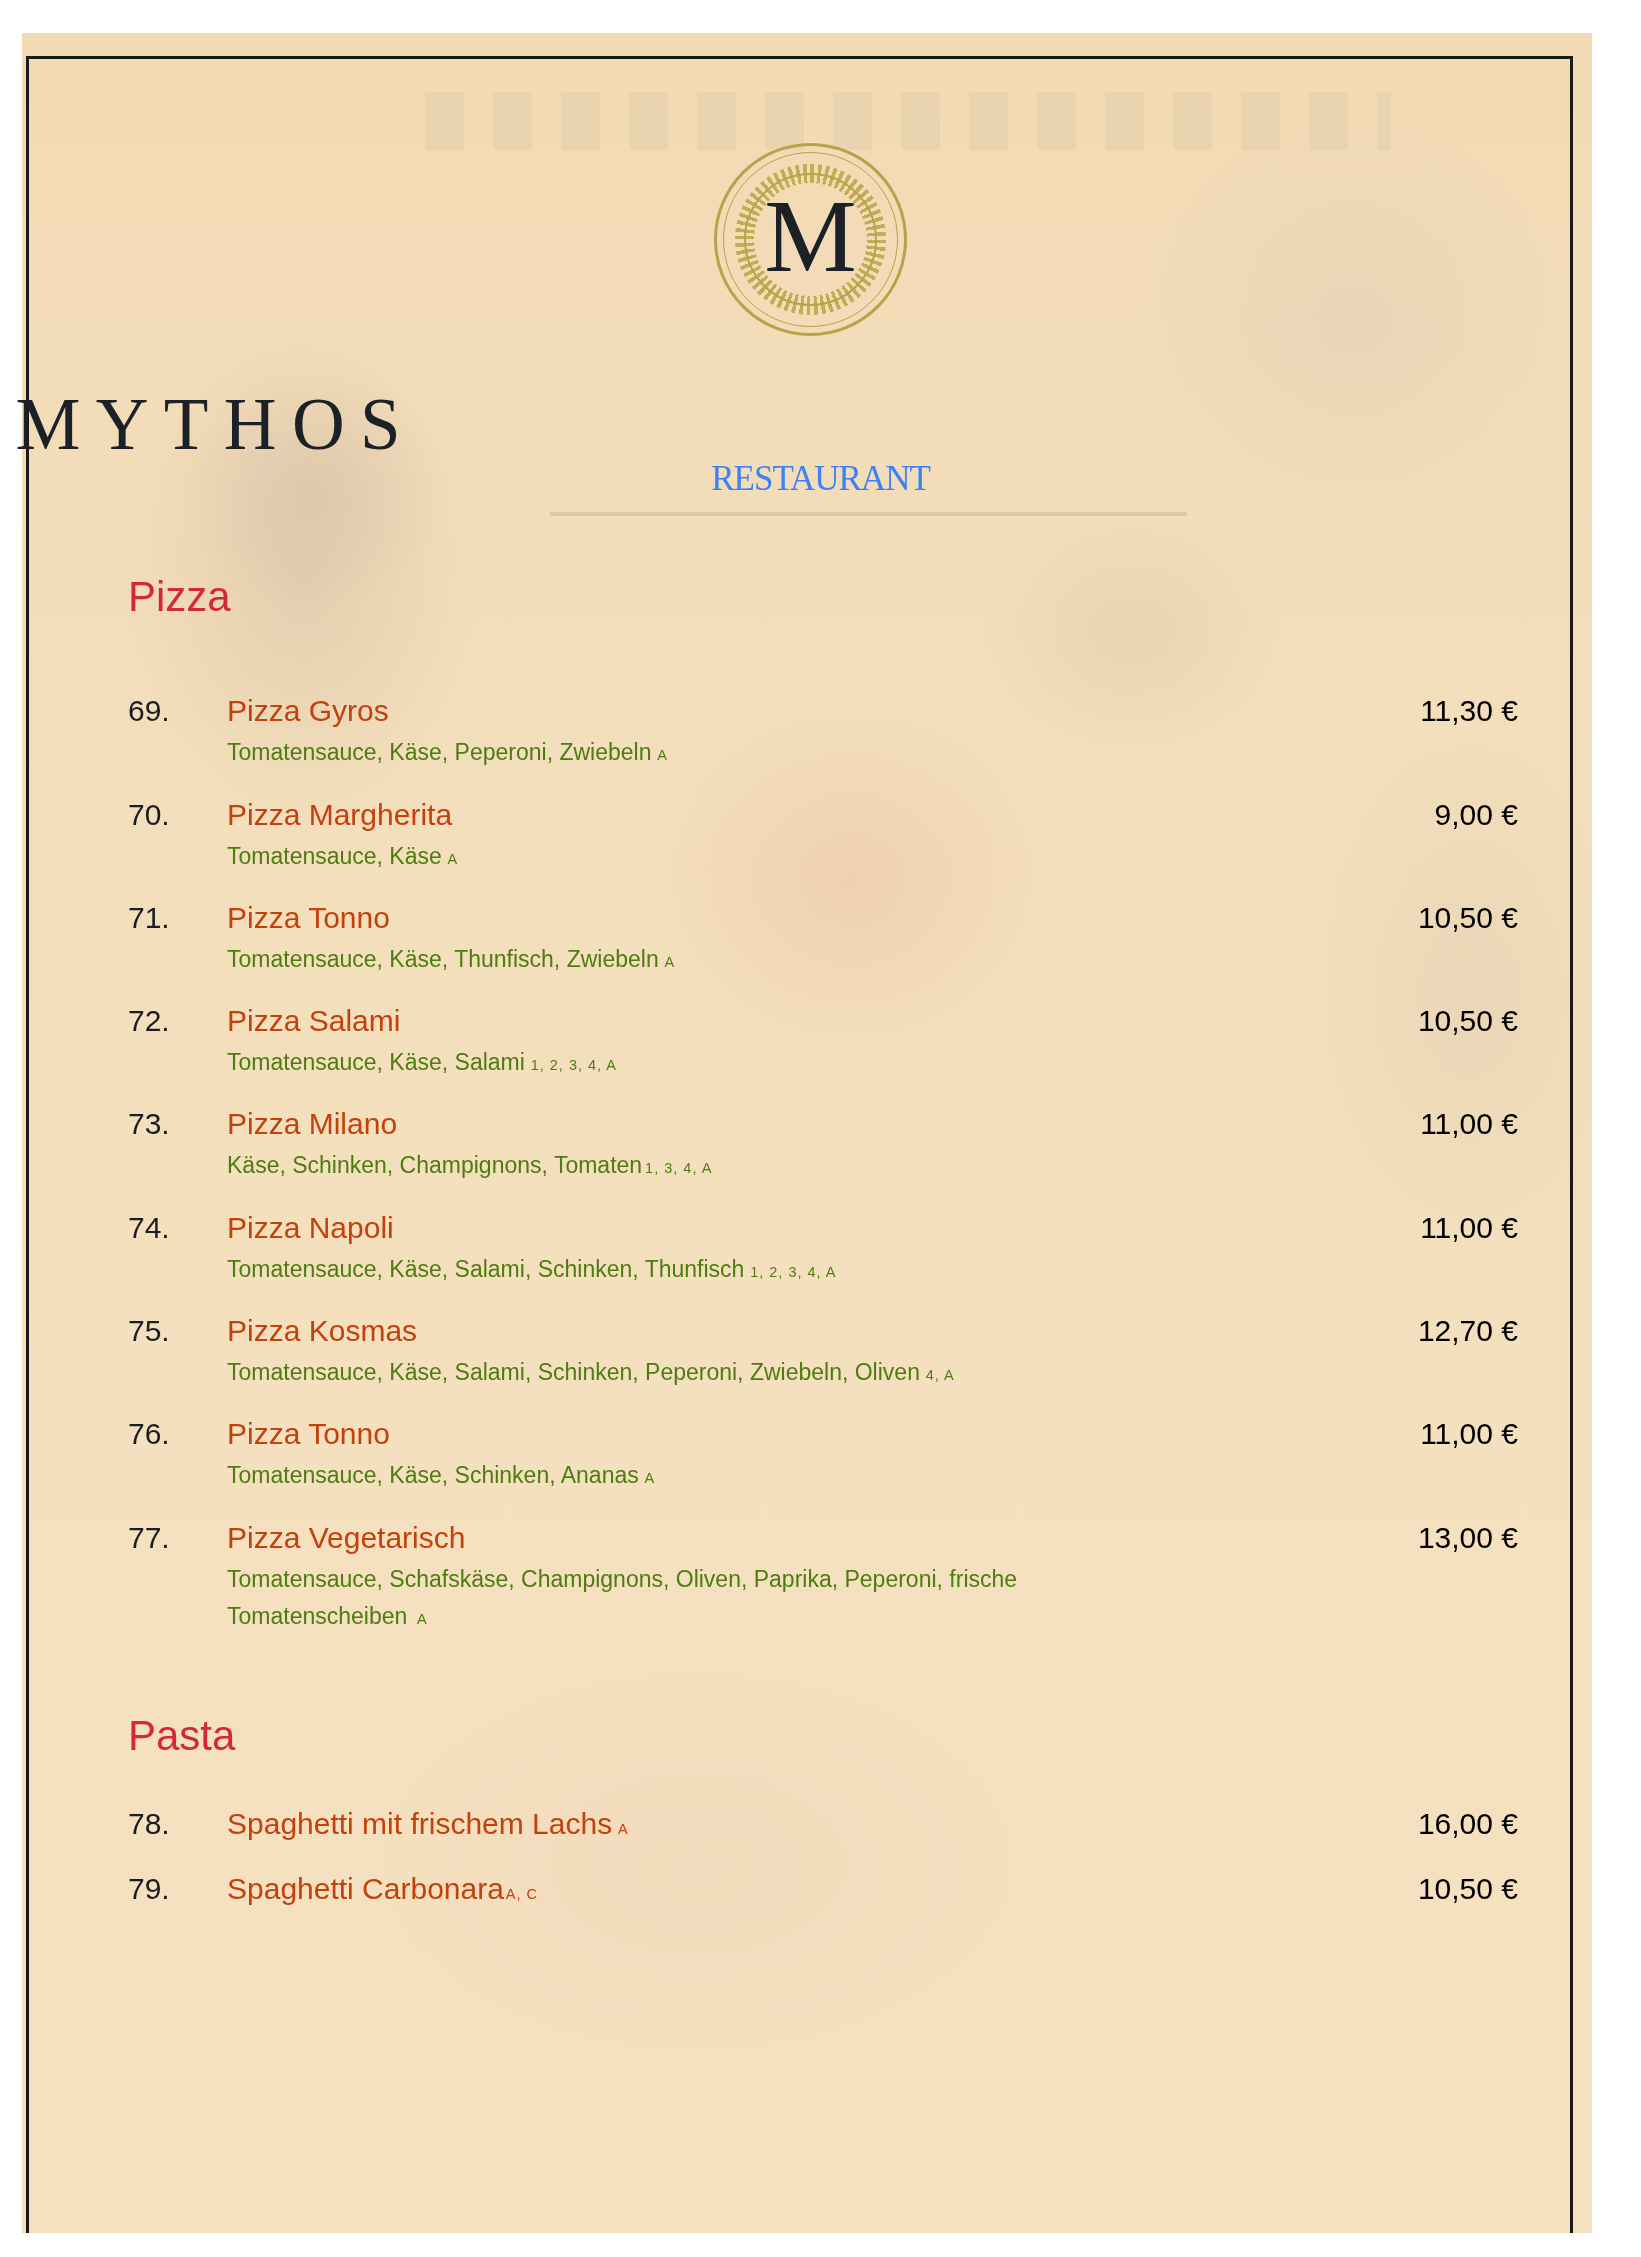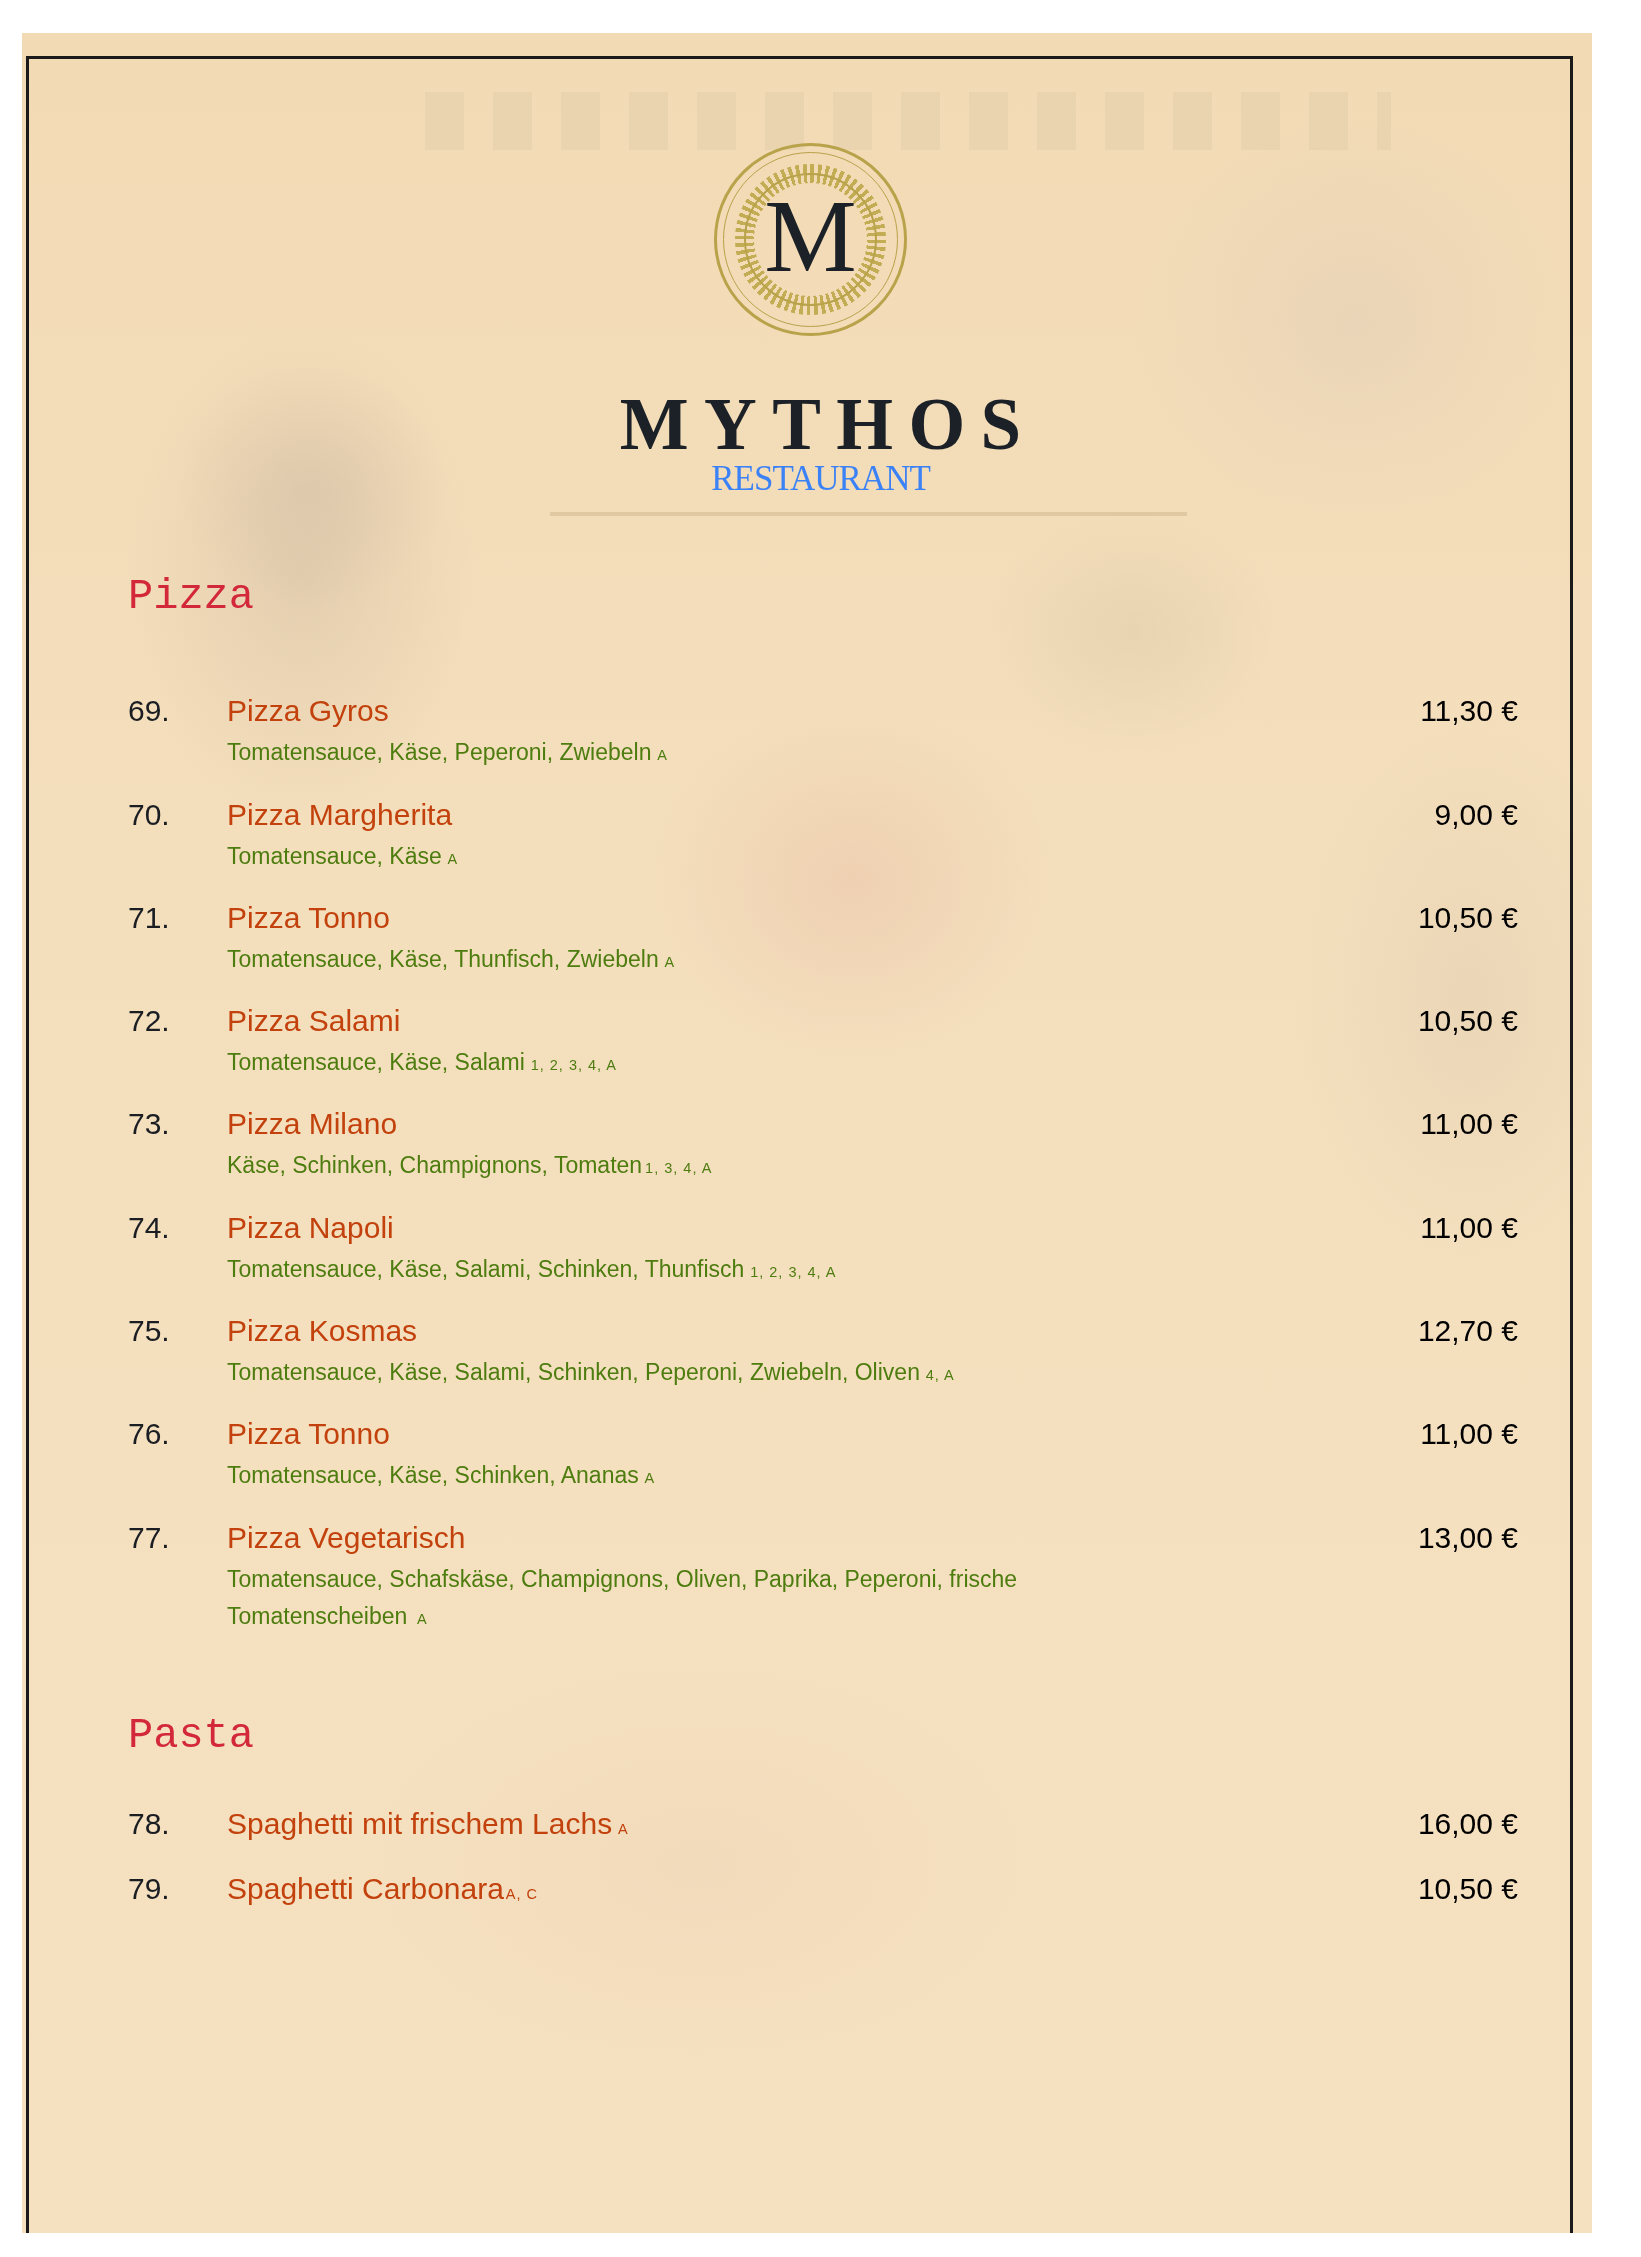--- a/index.html
+++ b/index.html
@@ -54,32 +54,32 @@
   }
   .logo-outer2 {
     position: absolute; left: 5.8px; top: 5.8px; right: 5.8px; bottom: 5.8px; border-radius: 50%;
     border: 1.9px solid #b8a24a;
   }
   .logo-letter {
     position: absolute; left: 0; right: 0; top: 37px; text-align: center;
     font-family: "Liberation Serif", serif; font-size: 104px; line-height: 106px; color: #1b2127;
   }
   .brand {
-    position: absolute; left: 0; width: 1641px; top: 386px; text-align: center;
+    position: absolute; left: 0; width: 1641px; top: 386px; 
     font-family: "Liberation Serif", serif; font-size: 73px; letter-spacing: 15.4px; color: #1b2127;
-    line-height: 77px; padding-left: 15.4px; box-sizing: border-box; font-weight: bold;
+    line-height: 77px; padding-left: 15.4px; box-sizing: border-box;
   }
   .brand-sub {
     position: absolute; left: 0; width: 1641px; top: 459px; text-align: center;
     font-family: "Liberation Serif", serif; font-size: 35px; letter-spacing: -1px; color: #3b82f6;
     line-height: 39px;
   }
 
   .section-title {
-    position: absolute; left: 128px; font-family: Liberation Mono, monospace; font-size: 42px;
+    position: absolute; left: 128px; font-family: Liberation Sans, sans-serif; font-size: 42px;
     color: #d3283a; line-height: 48px;
   }
   .item { position: absolute; left: 0; width: 1641px; }
   .item-num {
     position: absolute; left: 128px; top: 0; font-size: 30px; color: #1a1d22; line-height: 35px;
   }
   .item-name {
     position: absolute; left: 227px; top: 0; font-size: 30px; color: #c2410c; line-height: 35px;
     white-space: nowrap;
   }

